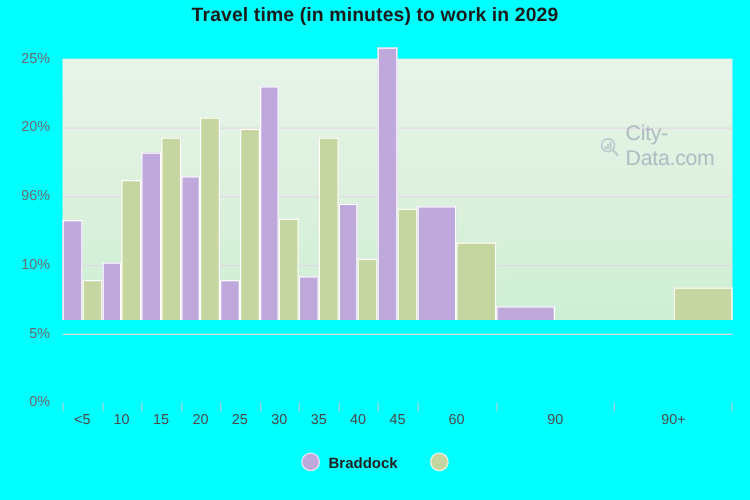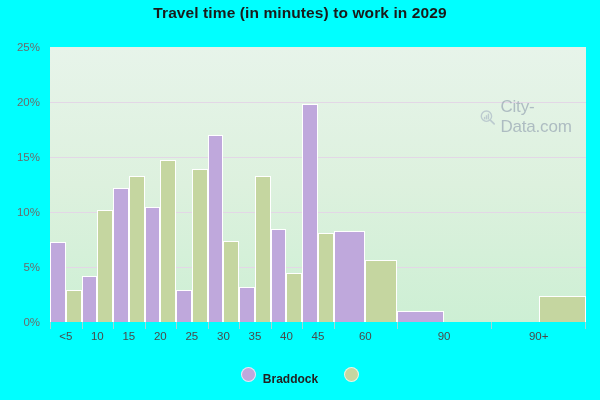--- a/index.html
+++ b/index.html
@@ -20,21 +20,21 @@
     font-size:15.5px;
     font-weight:bold;
     color:#1a1a1a;
     letter-spacing:0.1px;
   }
 
   
   #plot-area{
     position:absolute;
     left:50px;top:47px;
-    width:536px;height:275px;
+    width:536px;height:209px;
     background:linear-gradient(to bottom,#e7f4ea 0%, #ddf1de 50%, #cdefd4 100%);
     box-sizing:border-box;
   }
   .gridline{
     position:absolute;left:0;right:0;
     height:1px;
     background:#e3d7e6;
   }
   #bars-layer{
     position:absolute;left:0;top:0;right:0;bottom:0;
@@ -84,21 +84,21 @@
     display:flex;
     justify-content:center;
     align-items:center;
     gap:26px;
   }
   .legend-item{display:flex;align-items:center;gap:7px;}
   .legend-swatch{
     width:13px;height:13px;border-radius:50%;
     border:1px solid rgba(255,255,255,0.7);
   }
-  .legend-label{font-size:12px;font-weight:bold;color:#222;margin-top:10px;}
+  .legend-label{font-size:12px;font-weight:bold;color:#222;}
 
   
   #watermark{
     position:absolute;
     left:430px;top:50px;
     display:flex;align-items:center;gap:5px;
     opacity:0.72;
   }
   #watermark .wm-text{
     font-size:17px;
@@ -110,21 +110,21 @@
 <body>
 
 <div id="chart-root">
 
   <div id="chart-title">Travel time (in minutes) to work in 2029</div>
 
   <div id="yaxis">
       <div class="ytick" style="top: 322px;">0%</div>
       <div class="ytick" style="top: 267px;">5%</div>
       <div class="ytick" style="top: 212px;">10%</div>
-      <div class="ytick" style="top: 157px;">15%</div>
+      <div class="ytick" style="top: 157px;">96%</div>
       <div class="ytick" style="top: 102px;">20%</div>
       <div class="ytick" style="top: 47px;">25%</div>
     </div>
 
   <div id="plot-area">
     <div id="gridlines">
         <div class="gridline" style="top: 220px;"></div>
         <div class="gridline" style="top: 165px;"></div>
         <div class="gridline" style="top: 110px;"></div>
         <div class="gridline" style="top: 55px;"></div>

